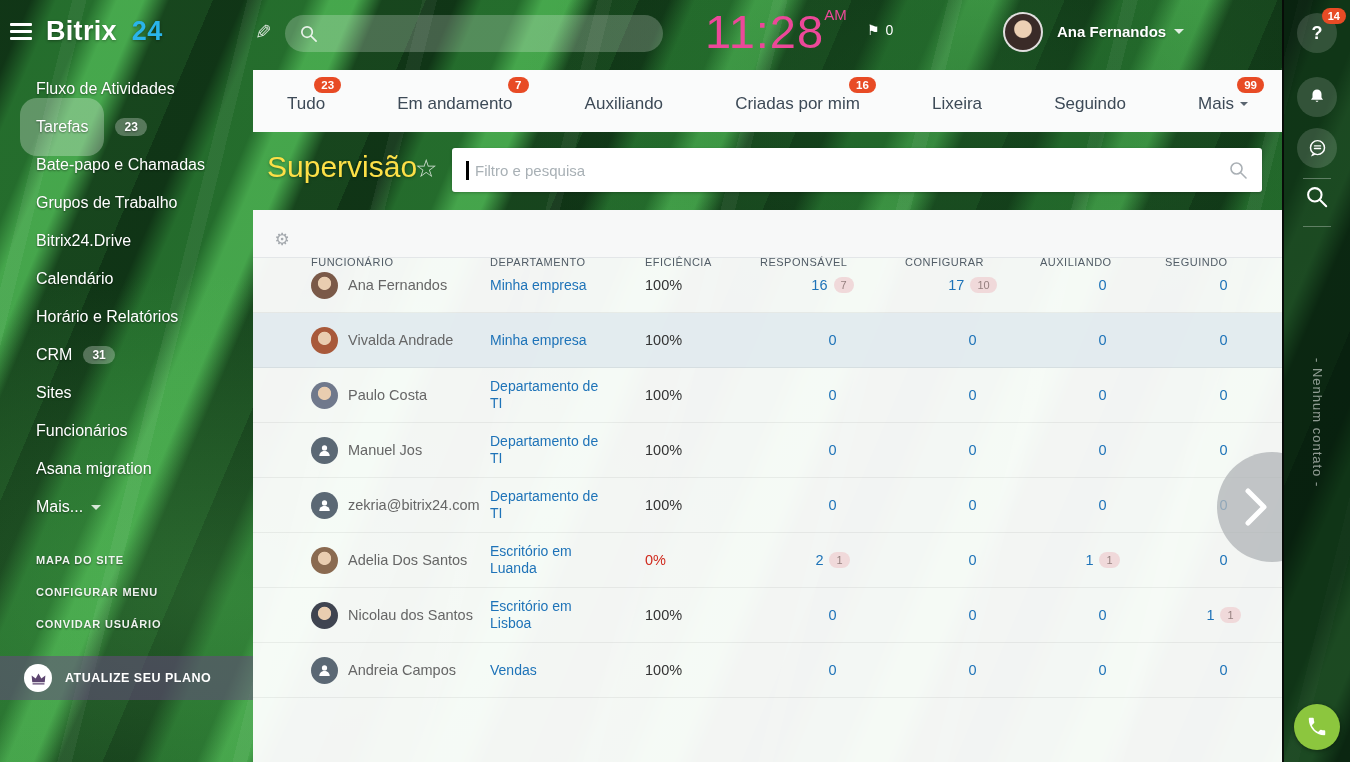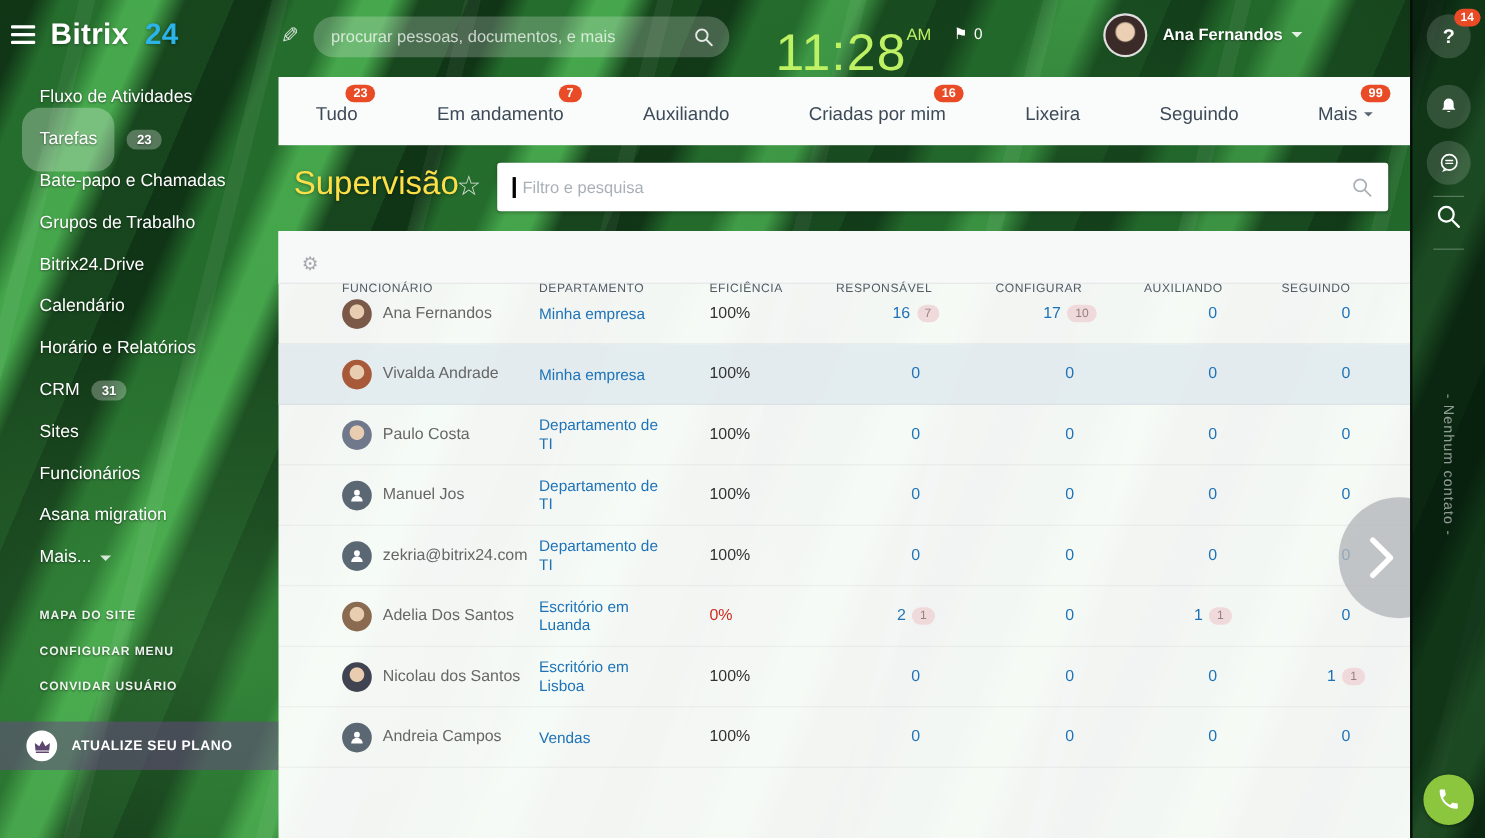--- a/index.html
+++ b/index.html
@@ -59,21 +59,21 @@
 
   
   .topbar { position:absolute; top:0; left:0; right:0; height:68px; }
   .pencil { position:absolute; left:2px; top:20px; color:rgba(255,255,255,.8); font-size:20px;
     transform:scaleX(-1); cursor:pointer; }
   .search-pill { position:absolute; left:32px; top:15px; width:378px; height:37px;
     background:rgba(255,255,255,.22); border-radius:19px; display:flex; align-items:center; padding:0 14px; }
   .search-pill input { flex:1; background:transparent; border:none; outline:none;
     font-size:15px; color:#fff; font-family:"Liberation Sans",sans-serif; }
   .search-pill input::placeholder { color:rgba(255,255,255,.72); }
-  .clock { position:absolute; left:452px; top:20px; color:#bef264; font-size:47px; font-weight:300;
+  .clock { position:absolute; left:452px; top:4px; color:#ec4899; font-size:47px; font-weight:300;
     letter-spacing:1px; }
   .clock sup { font-size:15px; font-weight:400; vertical-align:28px; letter-spacing:0; }
   .flag-wrap { position:absolute; left:614px; top:22px; color:#fff; font-size:14px; display:flex; gap:6px; align-items:center; }
   .user-avatar { position:absolute; left:750px; top:12px; width:40px; height:40px; border-radius:50%;
     background:radial-gradient(circle at 50% 42%, #ecd0b4 0 30%, #3a2b28 34%); border:2px solid rgba(255,255,255,.85); cursor:pointer; }
   .user-name { position:absolute; left:804px; top:23px; color:#fff; font-size:15px; font-weight:bold;
     display:flex; align-items:center; gap:8px; cursor:pointer; text-shadow:0 1px 2px rgba(0,0,0,.4); }
   .user-caret { width:0; height:0; border-left:5px solid transparent; border-right:5px solid transparent;
     border-top:5px solid rgba(255,255,255,.85); }
 
@@ -234,21 +234,20 @@
     </span>
     <span class="upgrade-label">ATUALIZE SEU PLANO</span>
   </div>
 </div>
 
 <div class="main">
 
   <div class="topbar">
     <span class="pencil">✎</span>
     <div class="search-pill">
-      <input type="text" placeholder="procurar pessoas, documentos, e mais" style="">
       <svg width="19" height="19" viewBox="0 0 20 20">
           <circle cx="8.5" cy="8.5" r="5.5" fill="none" stroke="rgba(255,255,255,.85)" stroke-width="1.8"></circle>
           <line x1="13" y1="13" x2="18" y2="18" stroke="rgba(255,255,255,.85)" stroke-width="1.8" stroke-linecap="round"></line>
         </svg>
     </div>
     <div class="clock"><span>11:28</span><sup>AM</sup></div>
     <div class="flag-wrap">
       <span>⚑</span>
       <span>0</span>
     </div>

